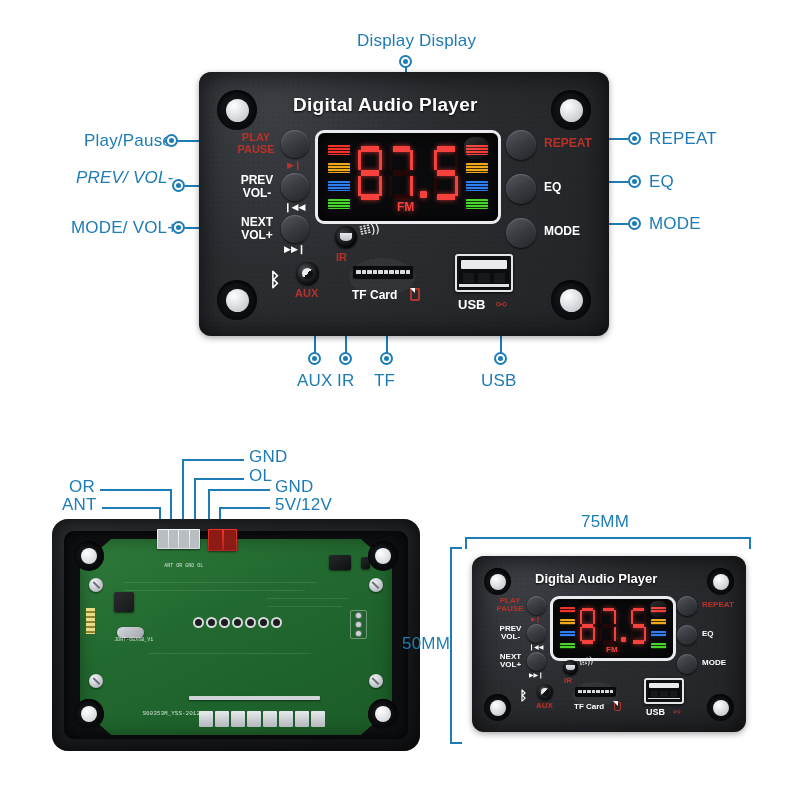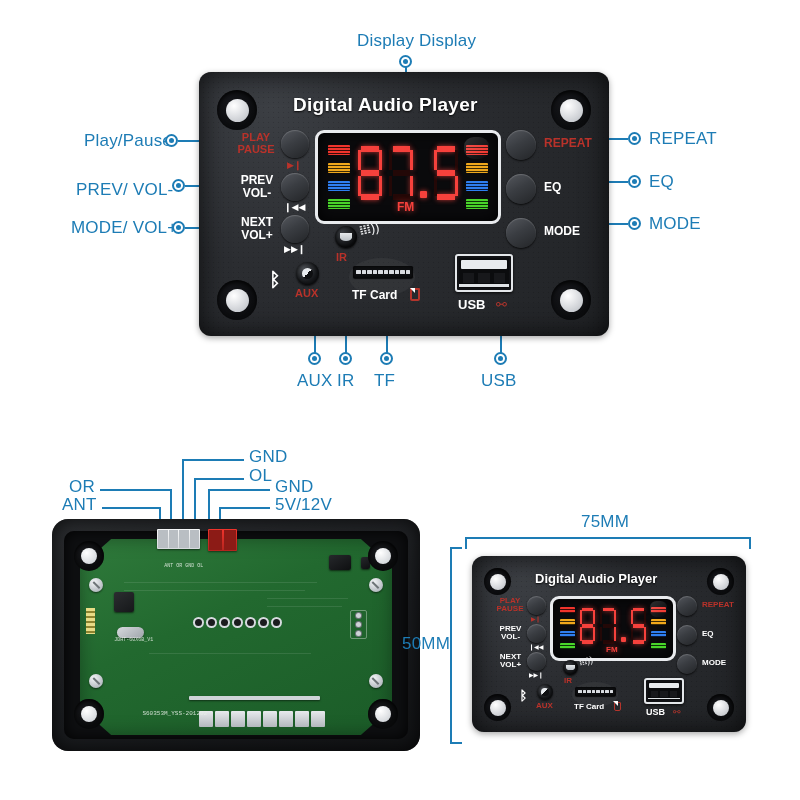--- a/index.html
+++ b/index.html
@@ -177,21 +177,21 @@
 <div class="stage">
 
   <div class="cl" style="left:357px;top:31px;">Display Display</div>
   <div class="dot" style="left:399px;top:55px;"></div>
   <div class="line lv" style="left:405px;top:67px;height:72px;"></div>
 
   <div class="cl" style="left:84px;top:131px;">Play/Pause</div>
   <div class="dot" style="left:165px;top:134px;"></div>
   <div class="line lh" style="left:178px;top:140px;width:40px;"></div>
 
-  <div class="cl" style="left:76px;top:180px;">PREV/ VOL-</div>
+  <div class="cl" style="left:76px;top:168px;font-style:italic;">PREV/ VOL-</div>
   <div class="dot" style="left:172px;top:179px;"></div>
   <div class="line lh" style="left:185px;top:185px;width:40px;"></div>
 
   <div class="cl" style="left:71px;top:218px;">MODE/ VOL+</div>
   <div class="dot" style="left:172px;top:221px;"></div>
   <div class="line lh" style="left:185px;top:227px;width:40px;"></div>
 
   <div class="line lh" style="left:588px;top:138px;width:40px;"></div>
   <div class="dot" style="left:628px;top:132px;"></div>
   <div class="cl" style="left:649px;top:129px;">REPEAT</div>

